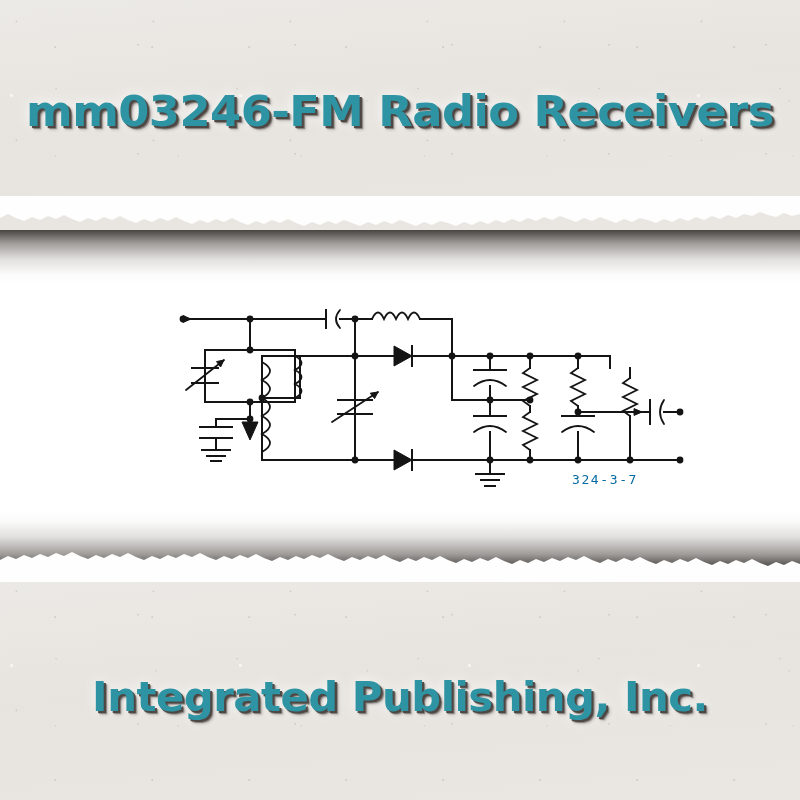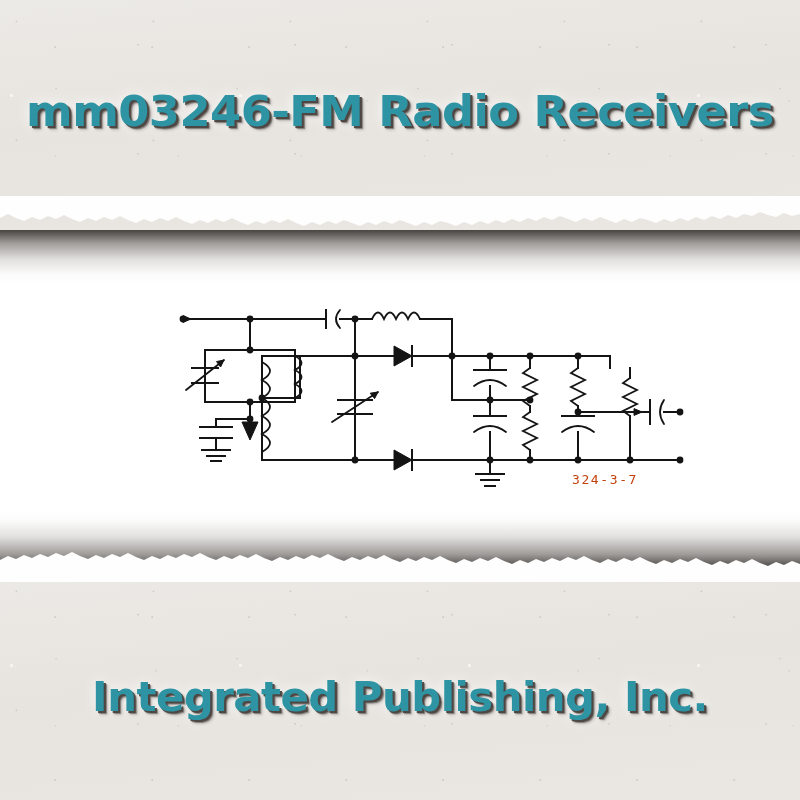--- a/index.html
+++ b/index.html
@@ -127,21 +127,21 @@
   .wire-thin { fill: none; stroke: #141414; stroke-width: 1.8; stroke-linecap: round; }
   .node { fill: #141414; }
   .solid { fill: #141414; stroke: #141414; stroke-width: 1; }
   #figure-label {
     position: absolute;
     left: 572px;
     top: 472px;
     font-family: "DejaVu Sans Mono", monospace;
     font-size: 13px;
     letter-spacing: 1.6px;
-    color: #c2410c;
+    color: #0369a1;
   }
 </style>
 </head>
 <body>
 
 <div id="page">
 
   <div id="band-middle"></div>
 
   <div id="schematic-wrap">

